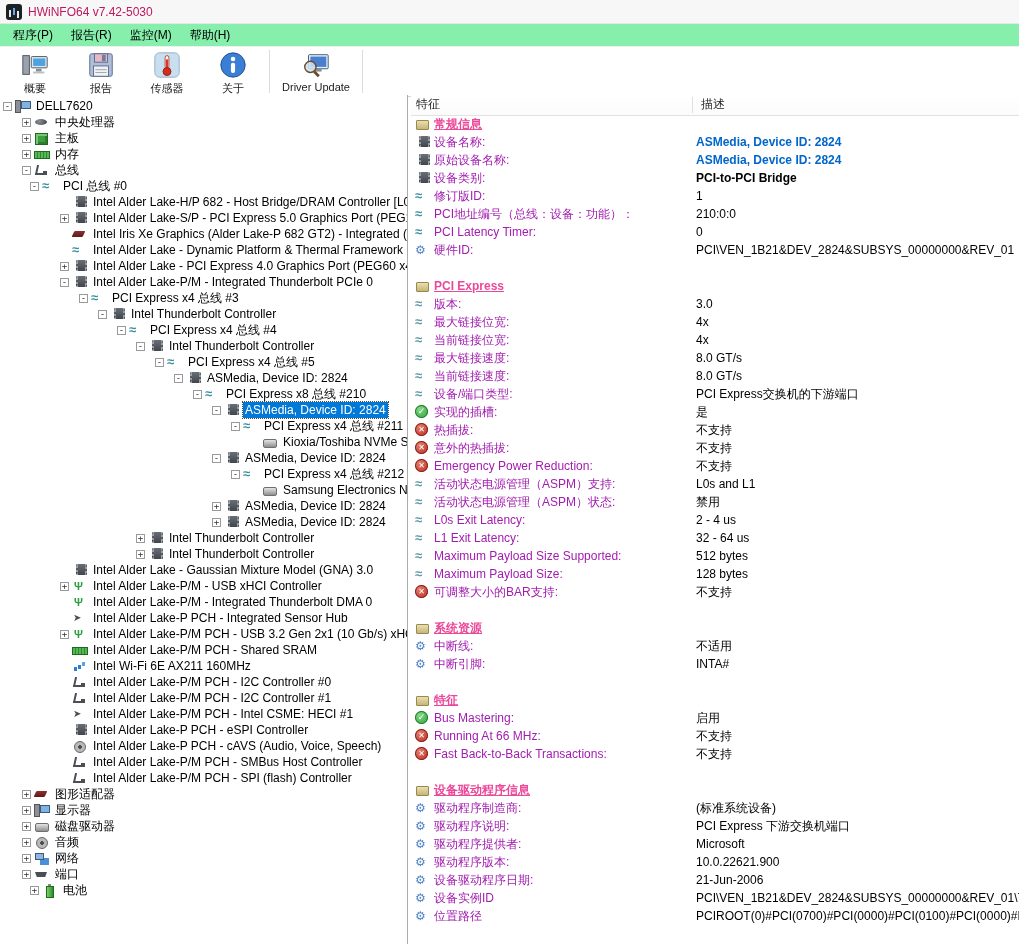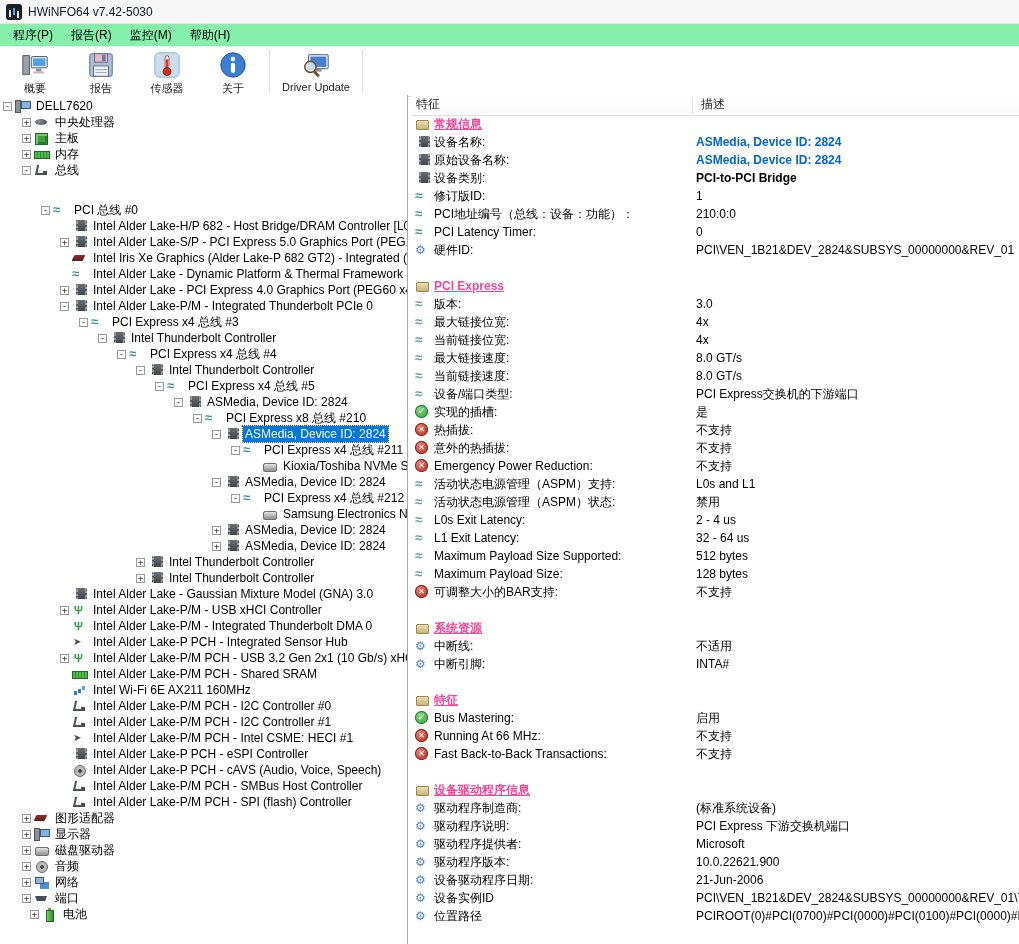--- a/index.html
+++ b/index.html
@@ -4,21 +4,21 @@
 <style>
   html,body{margin:0;padding:0;background:#fff;}
   #window{position:relative;width:1019px;height:944px;overflow:hidden;background:#fff;
           font-family:"Liberation Sans","DejaVu Sans",sans-serif;font-size:12px;color:#000;}
 
   
   .titlebar{height:23px;background:#f7f7f7;border-bottom:1px solid #e6e6e6;display:flex;align-items:center;padding:0 6px;}
   .appicon{width:16px;height:16px;margin-right:6px;flex:none;background:#1b2026;border-radius:3px;position:relative;}
   .appicon::before{content:"";position:absolute;left:3px;bottom:3px;width:2px;height:7px;background:#e8e8e8;
      box-shadow:4px -2px 0 0 #6aa6e8, 8px 1px 0 0 #e8e8e8;}
-  .title{font-size:12px;color:#0f172a;}
+  .title{font-size:12px;color:#be185d;}
 
   
   .menubar{height:22px;background:#86efac;display:flex;align-items:center;padding-left:4px;border-bottom:1px solid #f0f0f0;}
   .menuitem{padding:3px 9px;cursor:default;}
 
   
   .toolbar{height:49px;background:#fff;border-bottom:1px solid #d4d4d4;display:flex;align-items:stretch;padding-left:2px;}
   .tbtn{width:66px;display:flex;flex-direction:column;align-items:center;justify-content:flex-start;padding-top:3px;cursor:default;}
   .tbtn.wide{width:86px;}
   .tbtn svg{width:30px;height:30px;flex:none;}
@@ -45,21 +45,21 @@
   
   .dheader{height:20px;line-height:19px;border-bottom:1px solid #e2e2e2;position:relative;color:#1f1f1f;
            background:linear-gradient(#ffffff,#fbfbfb);}
   .hcell{position:absolute;top:0;padding-left:5px;}
   .hcell.feature{left:0;}
   .hcell.desc{left:285px;}
   .hline{position:absolute;top:2px;bottom:2px;width:1px;background:#e0e0e0;}
   .drows{position:absolute;top:20px;left:0;right:0;bottom:0;overflow:hidden;}
   .drow{height:18px;line-height:18px;display:flex;align-items:center;white-space:nowrap;position:relative;padding-left:4px;}
   .dspacer{height:18px;}
-  .dlabel{color:#000000;}
+  .dlabel{color:#a21caf;}
   .dvalue{position:absolute;left:285px;top:0;white-space:nowrap;}
   .dvalue.link{color:var(--link,#0066cc);font-weight:bold;}
   .dvalue.bold{font-weight:bold;}
   .dsection{font-weight:bold;text-decoration:underline;color:#ec4899;}
 
   
   .ticon,.dicon{display:inline-block;width:15px;height:14px;position:relative;flex:none;margin-right:4px;}
 
   .chip-icon::before{content:"";position:absolute;left:4px;top:1px;width:7px;height:11px;background:linear-gradient(#6a6f76,#41454b);
       border-radius:1px;border-left:2px dotted #9aa0a8;border-right:2px dotted #9aa0a8;}
@@ -187,21 +187,21 @@
         <div class="trow" style="padding-left: 22px;">
           <span class="exp plus"></span>
           <span class="ticon memory-icon"></span>
           <span class="tlabel">内存</span>
         </div>
         <div class="trow" style="padding-left: 22px;">
           <span class="exp minus"></span>
           <span class="ticon bus-icon"></span>
           <span class="tlabel">总线</span>
         </div>
-        <div class="trow" style="padding-left: 41px; margin-top: 24px;">
+        <div class="trow" style="padding-left: 30px;">
           <span class="exp minus"></span>
           <span class="ticon pci-icon"></span>
           <span class="tlabel">PCI 总线 #0</span>
         </div>
         <div class="trow" style="padding-left: 60px; text-align: right;">
           <span class="exp none"></span>
           <span class="ticon chip-icon"></span>
           <span class="tlabel">Intel Alder Lake-H/P 682 - Host Bridge/DRAM Controller [L0</span>
         </div>
         <div class="trow" style="padding-left: 60px;">

